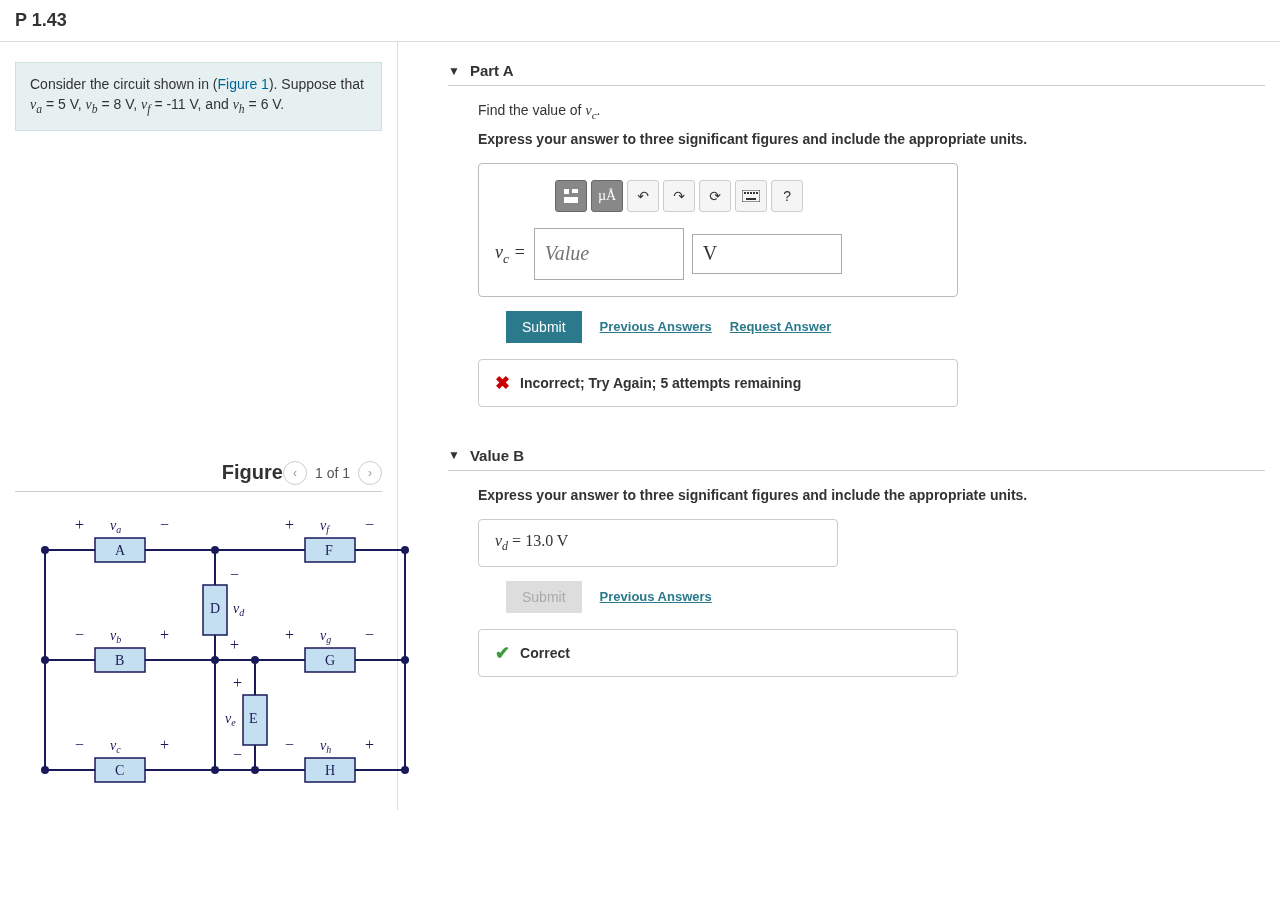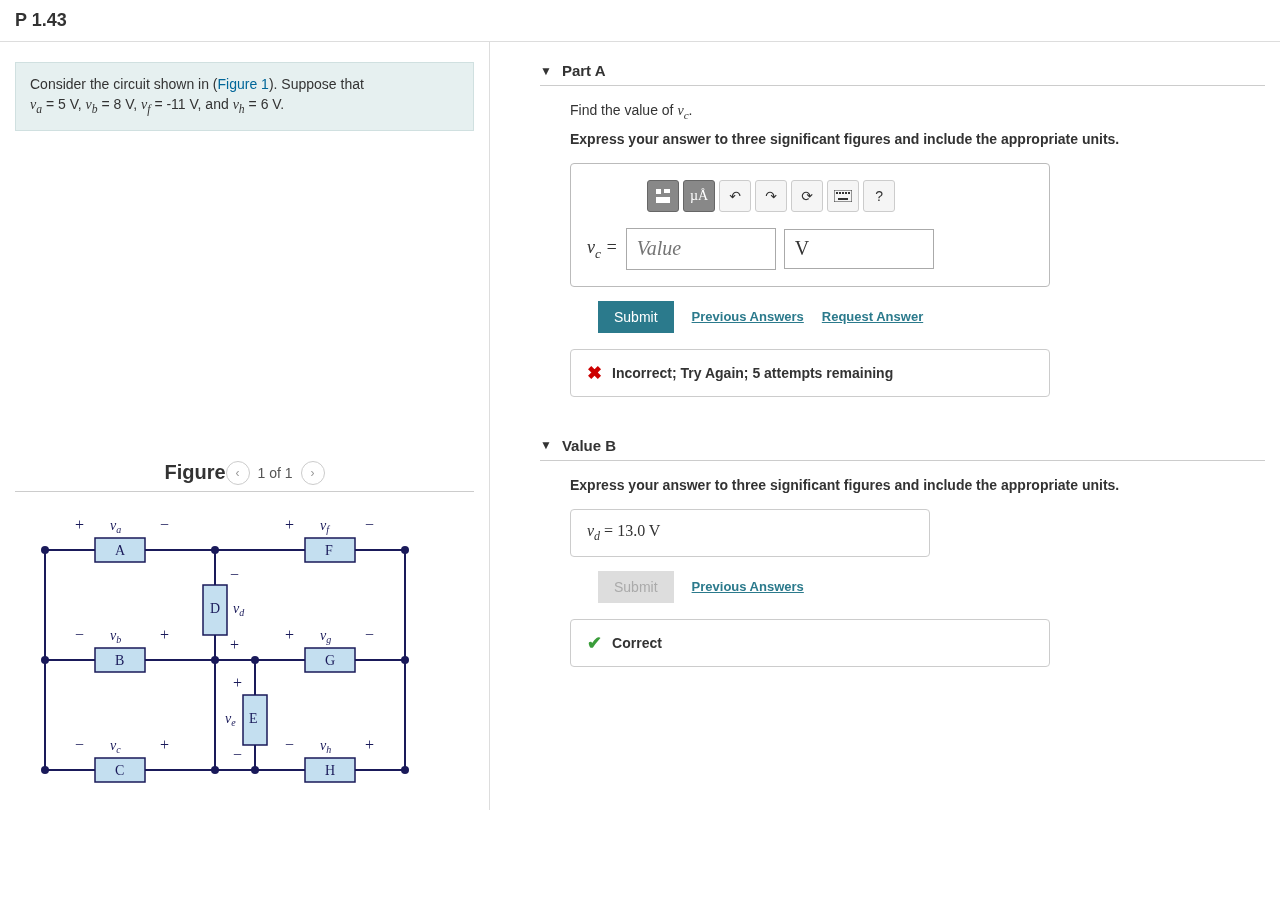--- a/index.html
+++ b/index.html
@@ -1,24 +1,24 @@
 <!DOCTYPE html>
 <html><head>
 <meta charset="utf-8">
 <style>
 * { box-sizing: border-box; margin: 0; padding: 0; }
 body { font-family: Arial, Helvetica, sans-serif; font-size: 14px; color: #333; background: #fff; }
 .page-header { padding: 10px 15px; font-weight: bold; font-size: 18px; border-bottom: 1px solid #ddd; }
 .main-container { display: flex; }
-.left-panel { width: 490px; padding: 20px 15px; border-right: 1px solid #ddd; }
+.left-panel { width: 398px; padding: 20px 15px; border-right: 1px solid #ddd; }
 .right-panel { flex: 1; padding: 20px 15px 20px 50px; }
 .problem-statement { background: #e6f0f0; border: 1px solid #d0e0e0; padding: 12px 14px; margin-bottom: 20px; line-height: 1.4; }
 .problem-statement .math-it { font-style: italic; font-family: 'Times New Roman', serif; }
 .problem-statement .link { color: #006699; cursor: pointer; }
-.figure-header { display: flex; justify-content: center; align-items: center; margin-top: 330px; border-bottom: 1px solid #ccc; padding-bottom: 6px; margin-bottom: 18px; }
+.figure-header { display: flex; justify-content: flex-end; align-items: center; margin-top: 330px; border-bottom: 1px solid #ccc; padding-bottom: 6px; margin-bottom: 18px; }
 .figure-title { font-size: 20px; font-weight: bold; }
 .figure-nav { display: flex; align-items: center; gap: 8px; font-size: 14px; color: #555; }
 .nav-btn { width: 24px; height: 24px; border: 1px solid #ccc; border-radius: 50%; background: #fff; display: flex; align-items: center; justify-content: center; cursor: pointer; color: #999; font-size: 12px; }
 .circuit-img { width: 420px; height: 280px; display: block; }
 .part-section { margin-bottom: 40px; }
 .part-header { display: flex; align-items: center; gap: 10px; padding-bottom: 6px; border-bottom: 1px solid #ccc; margin-bottom: 16px; }
 .part-header .caret { font-size: 12px; }
 .part-title { font-weight: bold; font-size: 15px; }
 .part-body { padding-left: 30px; }
 .find-text { margin-bottom: 10px; }
@@ -26,21 +26,21 @@
 .find-text .sub { font-style: italic; font-family: 'Times New Roman', serif; font-size: 0.8em; vertical-align: sub; }
 .express-text { font-weight: bold; margin-bottom: 16px; }
 .answer-box { border: 1px solid #bbb; border-radius: 4px; padding: 16px; max-width: 480px; margin-bottom: 14px; }
 .toolbar { display: flex; gap: 4px; align-items: center; margin-bottom: 16px; padding-left: 60px; }
 .tool-btn { min-width: 32px; height: 32px; background: #888; border: 1px solid #666; border-radius: 3px; display: flex; align-items: center; justify-content: center; color: #fff; font-size: 14px; cursor: pointer; }
 .tool-btn.light { background: #f5f5f5; color: #333; border-color: #ccc; }
 .tool-btn.ua { background: #888; color: #ffffff; padding: 0 6px; font-family: 'Times New Roman', serif; }
 .value-row { display: flex; align-items: center; gap: 8px; }
 .var-label { font-family: 'Times New Roman', serif; font-style: italic; font-size: 18px; }
 .var-label .sub { font-size: 0.75em; vertical-align: sub; }
-.value-input { width: 150px; height: 42px; border: 1px solid #aaa; font-size: 20px; font-style: italic; color: #999; padding: 0 10px; font-family: 'Times New Roman', serif; }
+.value-input { width: 150px; height: 52px; border: 1px solid #aaa; font-size: 20px; font-style: italic; color: #999; padding: 0 10px; font-family: 'Times New Roman', serif; }
 .unit-input { width: 150px; height: 40px; border: 1px solid #aaa; font-size: 20px; color: #333; padding: 0 10px; font-family: 'Times New Roman', serif; }
 .submit-row { display: flex; align-items: center; gap: 18px; margin-bottom: 16px; padding-left: 28px; }
 .submit-btn { background: #2b7a8c; color: #fff; border: none; padding: 8px 16px; font-size: 14px; cursor: pointer; }
 .submit-btn.disabled { background: #ddd; color: #aaa; cursor: default; }
 .link-text { color: #2b7a8c; text-decoration: underline; cursor: pointer; font-weight: bold; font-size: 13px; }
 .feedback-box { border: 1px solid #ccc; border-radius: 4px; padding: 12px 16px; display: flex; align-items: center; gap: 10px; max-width: 480px; }
 .feedback-x { color: #c00; font-size: 18px; font-weight: bold; }
 .feedback-check { color: #3a9d3a; font-size: 18px; font-weight: bold; }
 .feedback-text { font-weight: bold; }
 .locked-answer { border: 1px solid #ccc; border-radius: 4px; padding: 12px 16px; max-width: 360px; margin-bottom: 14px; font-family: 'Times New Roman', serif; font-size: 16px; }

